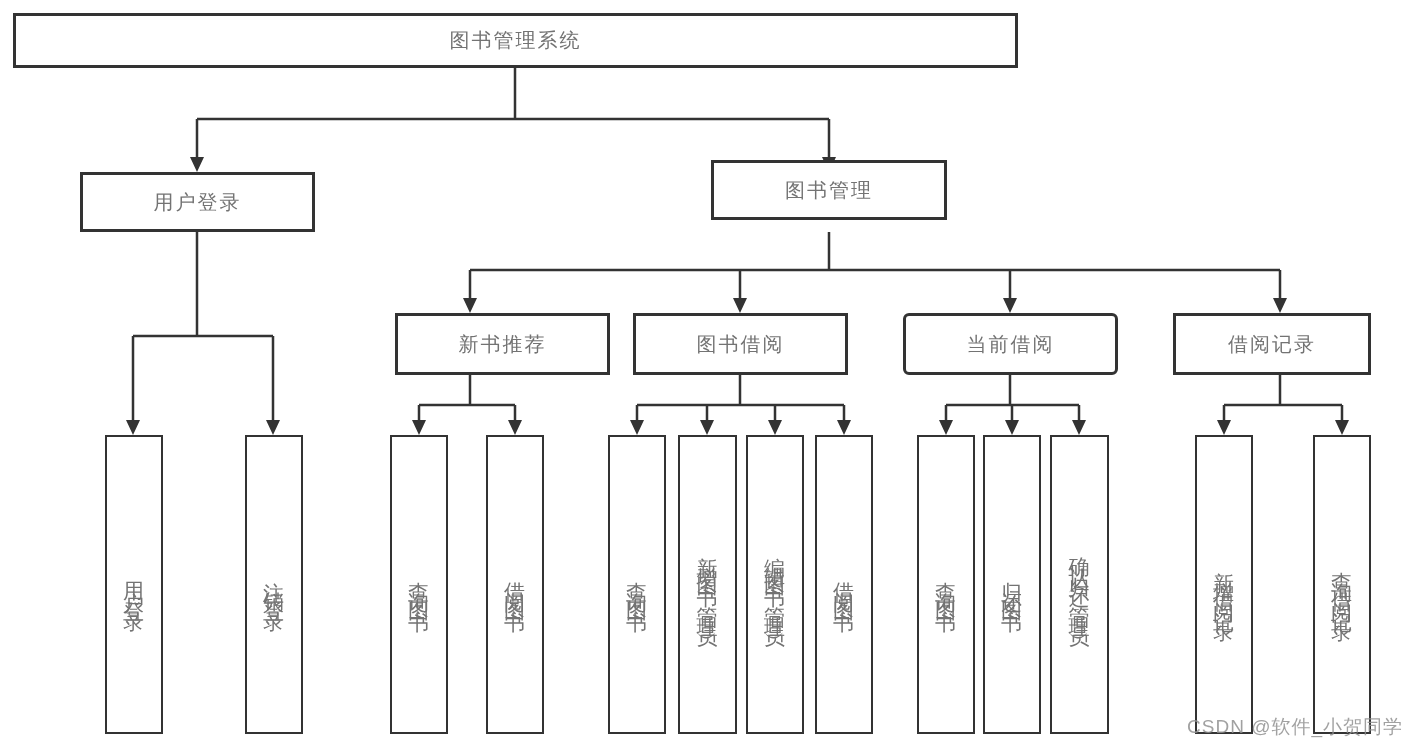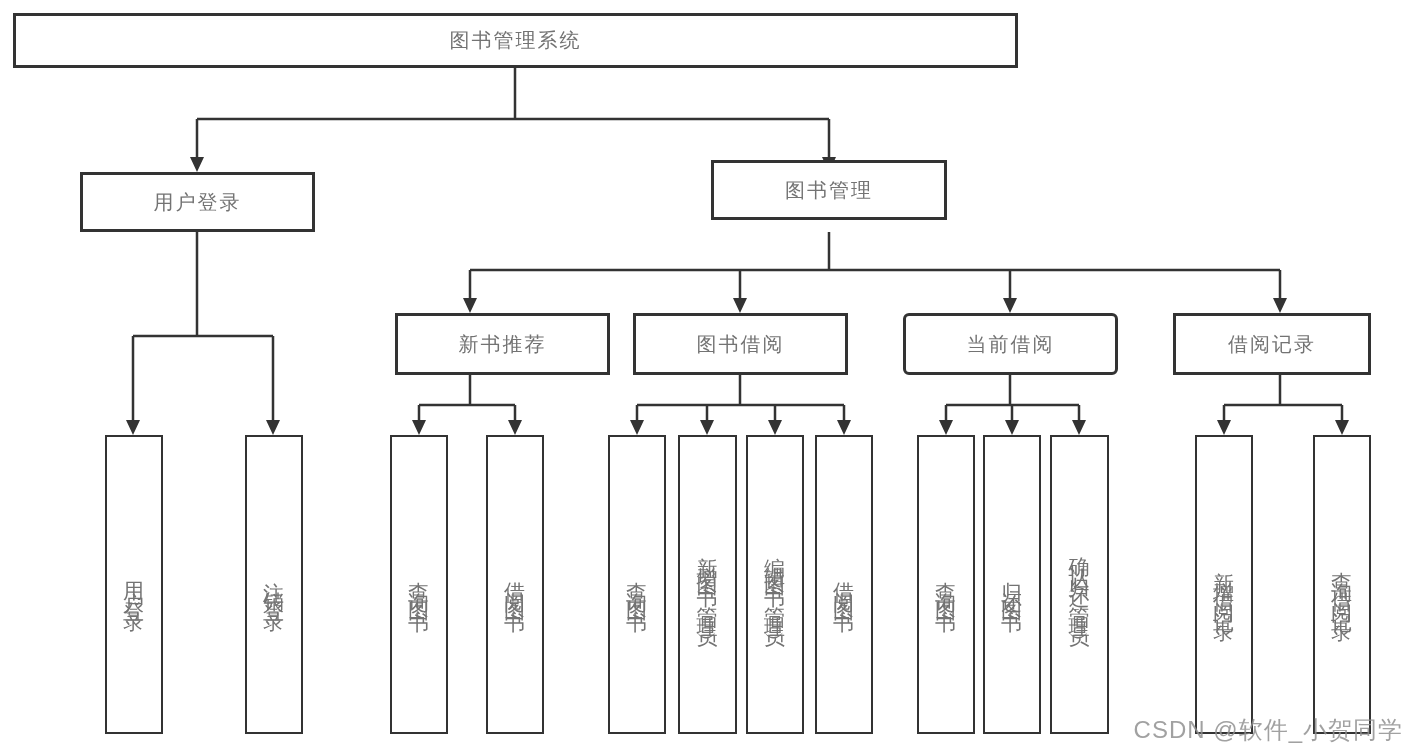--- a/index.html
+++ b/index.html
@@ -41,21 +41,21 @@
     text-orientation: mixed;
     font-size: 21px;
     letter-spacing: 10px;
     line-height: 1;
   }
   .leaf span { display: block; }
   .watermark {
     position: absolute;
     right: 2px;
     top: 714px;
-    font-size: 24px;
+    font-size: 19px;
     letter-spacing: 1px;
     color: rgba(145, 145, 145, 0.85);
     z-index: 5;
     white-space: nowrap;
     pointer-events: none;
   }
 </style>
 </head>
 <body>
 

